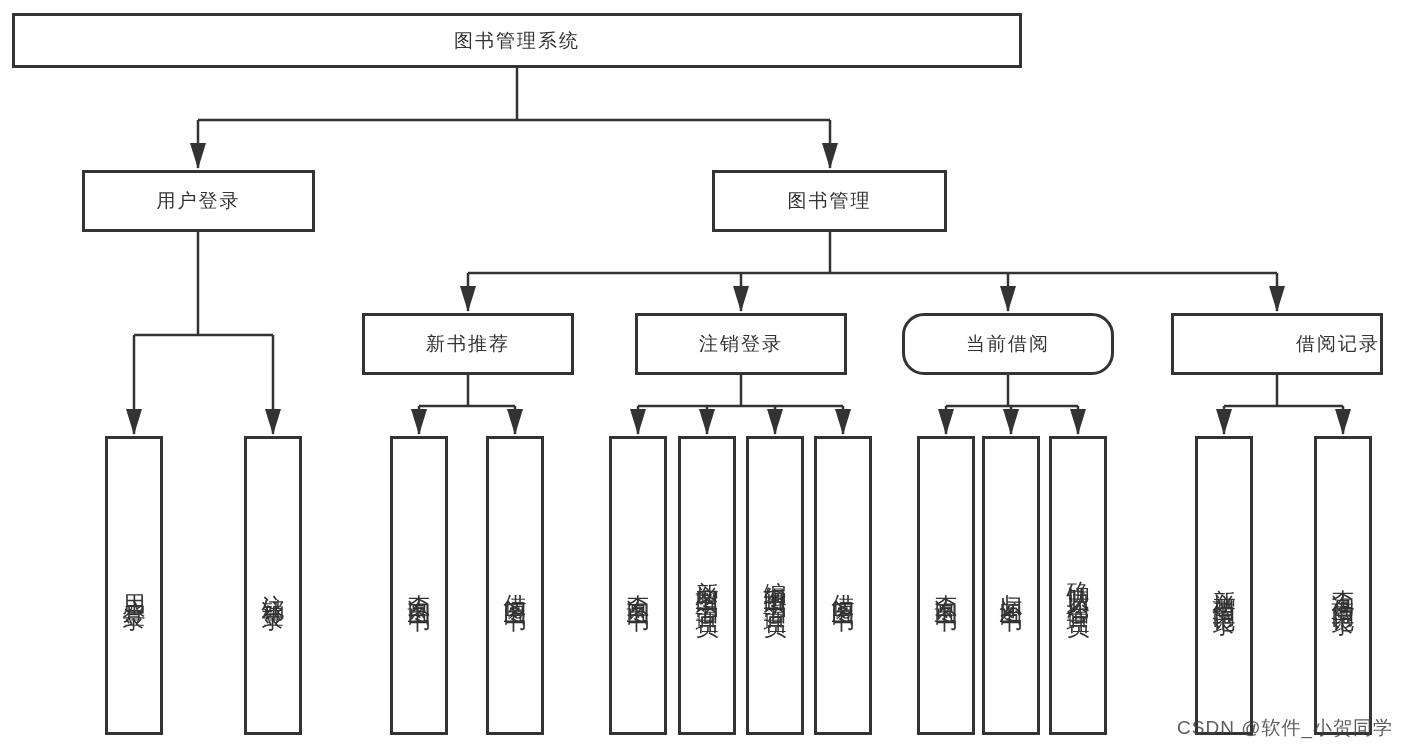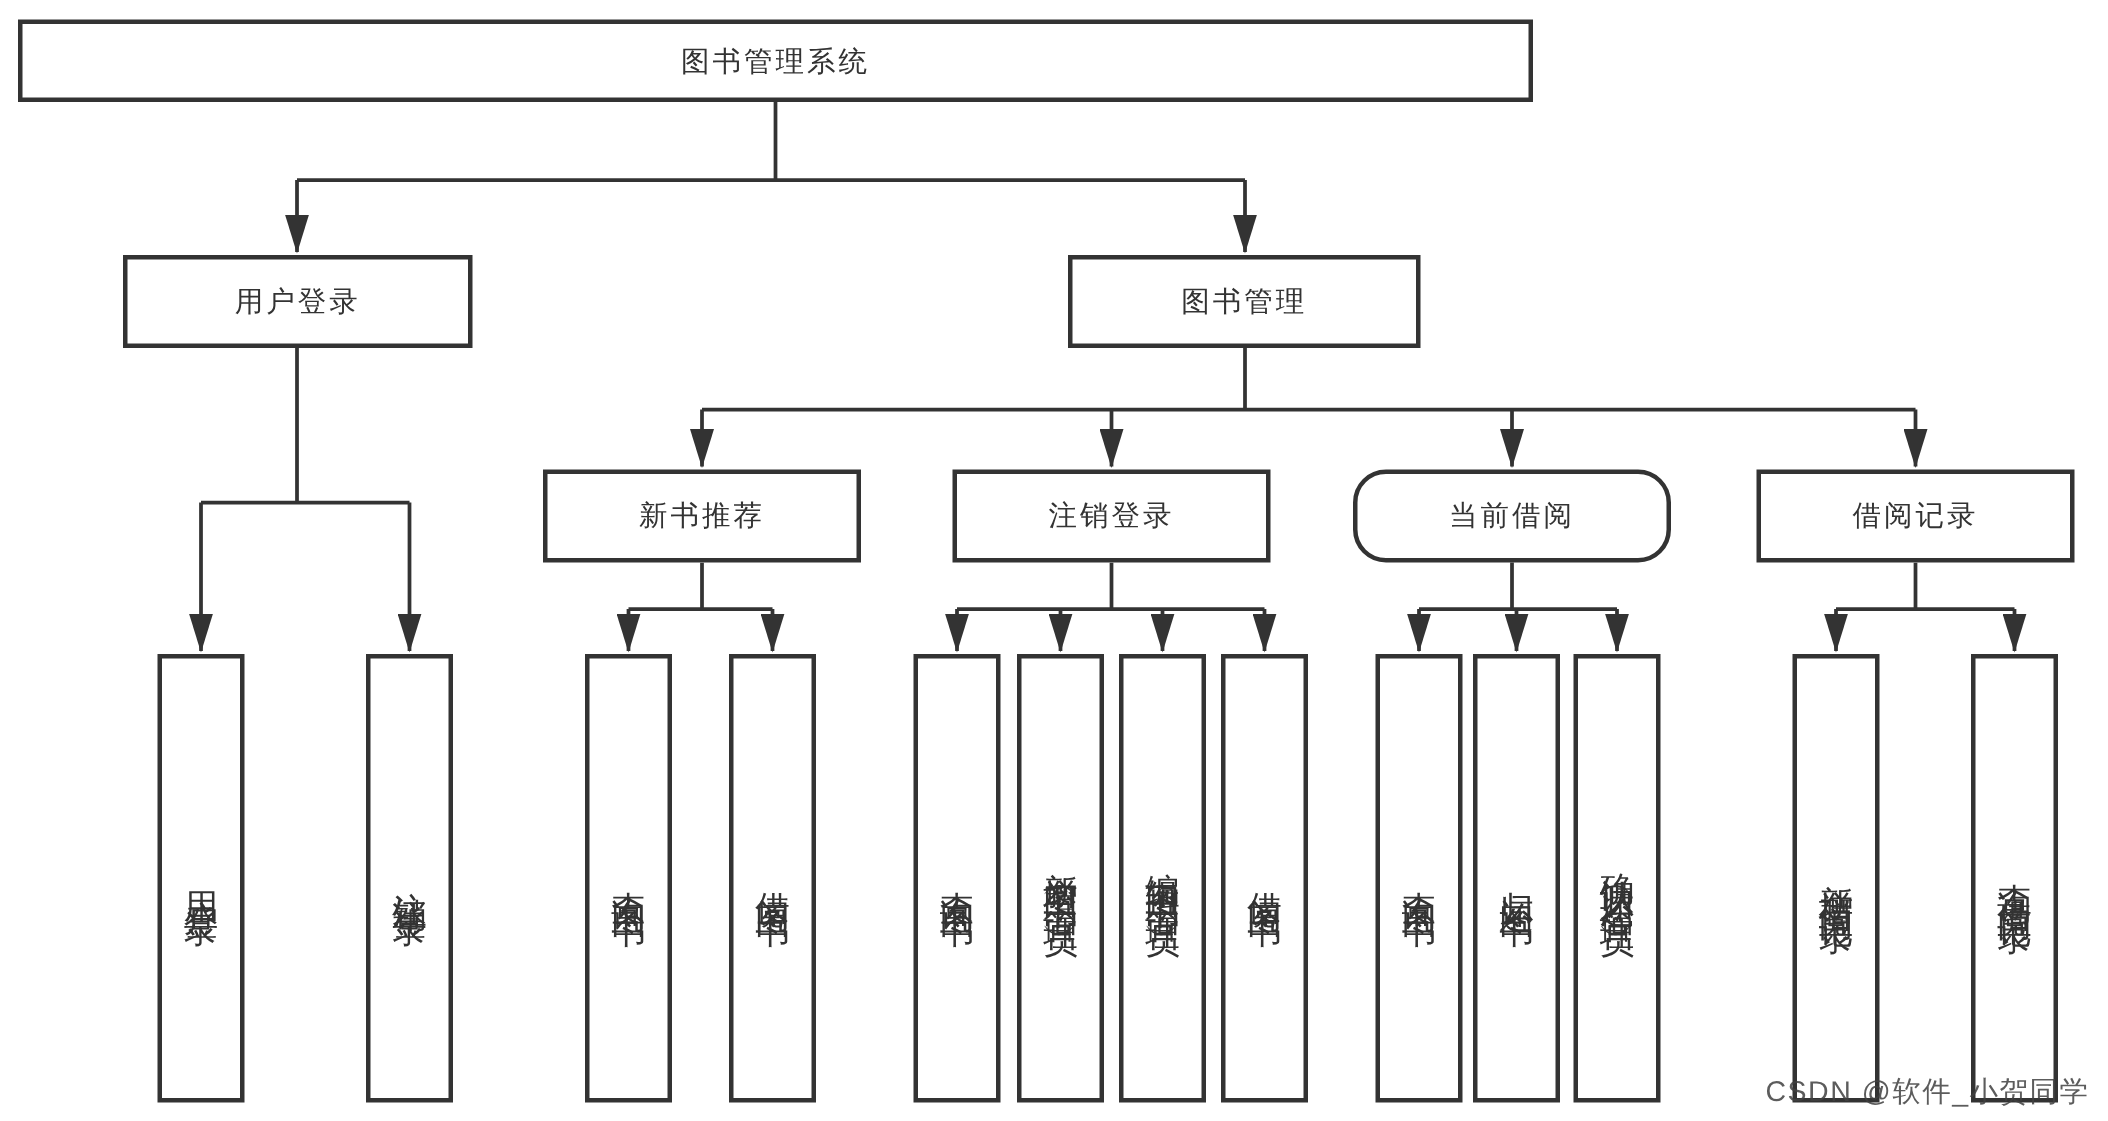--- a/index.html
+++ b/index.html
@@ -140,21 +140,21 @@
 
   <div class="node lvl3" style="left:362px;">
     <span class="h-label">新书推荐</span>
   </div>
   <div class="node lvl3" style="left:635px;">
     <span class="h-label">注销登录</span>
   </div>
   <div class="node lvl3" style="left:902px;border-radius:22px;">
     <span class="h-label">当前借阅</span>
   </div>
-  <div class="node lvl3" style="left:1171px;">
+  <div class="node lvl3" style="left:1171px;justify-content:flex-end;">
     <span class="h-label">借阅记录</span>
   </div>
 
   <div class="node leaf" style="left:105px;">
     <span class="v-label">用户登录</span>
   </div>
   <div class="node leaf" style="left:244px;">
     <span class="v-label">注销登录</span>
   </div>
 

